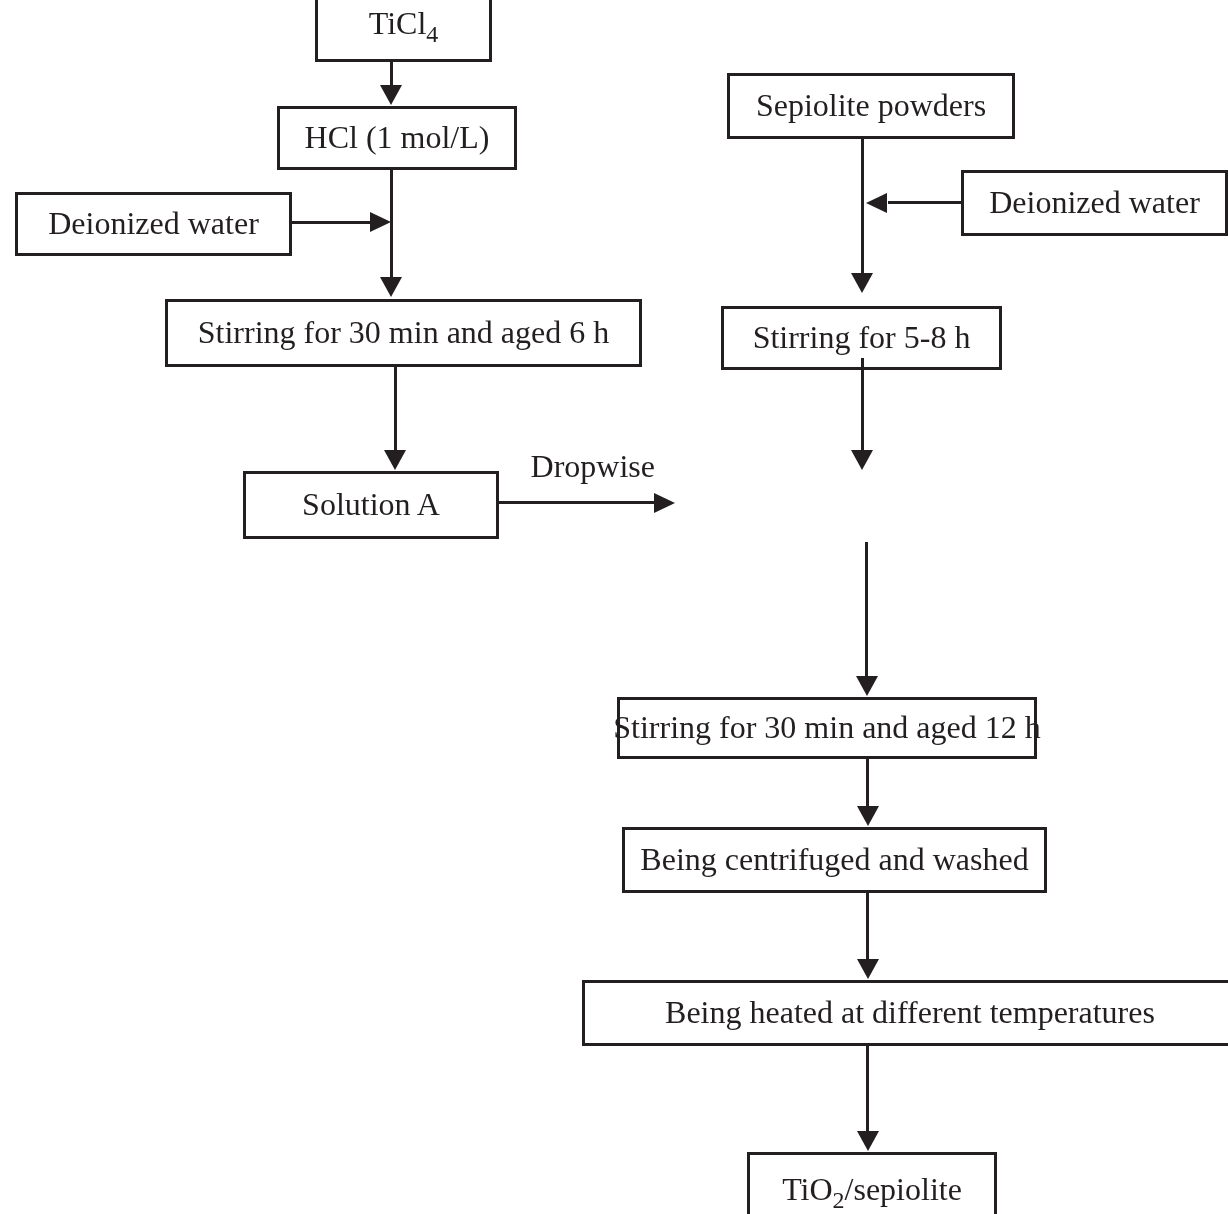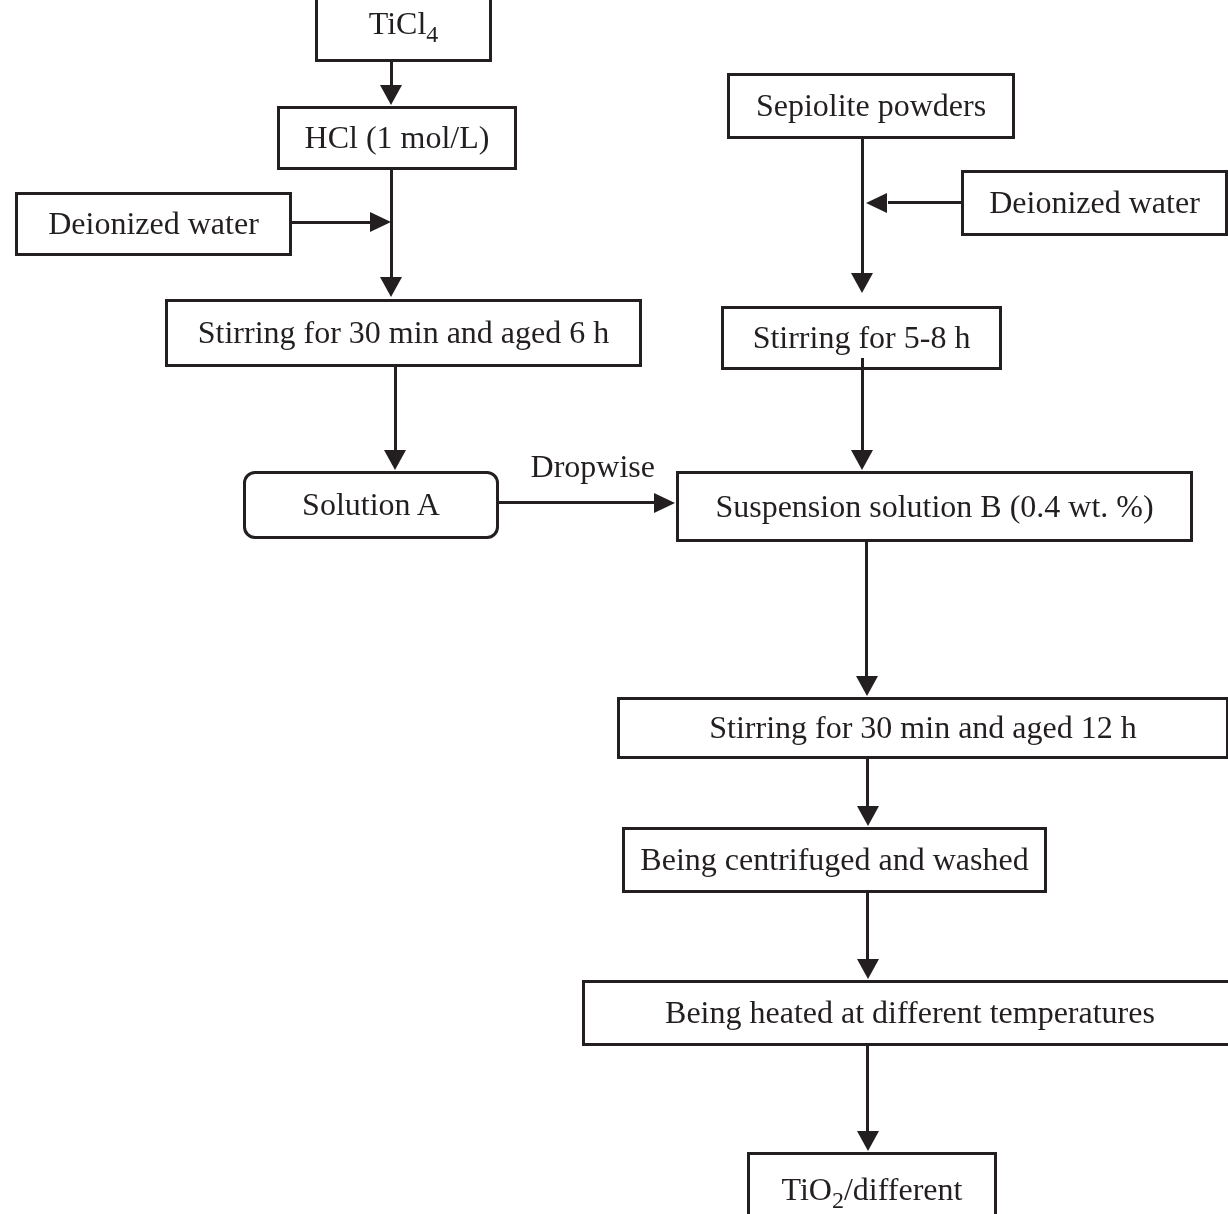--- a/index.html
+++ b/index.html
@@ -73,54 +73,51 @@
   </div>
 
   <div class="node" style="left:15px; top:192px; width:277px; height:64px;">
     <span>Deionized water</span>
   </div>
 
   <div class="node" style="left:165px; top:299px; width:477px; height:68px;text-align:right;">
     <span>Stirring for 30 min and aged 6 h</span>
   </div>
 
-  <div class="node" style="left:243px; top:471px; width:256px; height:68px;border-radius:12px;">
+  <div class="node" style="left:243px; top:471px; width:256px; height:68px;">
     <span>Solution A</span>
   </div>
 
   <div class="node" style="left:727px; top:73px; width:288px; height:66px;">
     <span>Sepiolite powders</span>
   </div>
 
   <div class="node" style="left:961px; top:170px; width:267px; height:66px;">
     <span>Deionized water</span>
   </div>
 
   <div class="node" style="left:721px; top:294px; width:281px; height:64px;margin-top:12px;">
     <span>Stirring for 5-8 h</span>
   </div>
 
-  <div class="node" style="left:676px; top:471px; width:517px; height:71px;">
-    <span>Suspension solution B (0.4 wt. %)</span>
-  </div>
 
-  <div class="node" style="left:617px; top:697px; width:612px; height:62px;">
+  <div class="node" style="left:617px; top:697px; width:420px; height:62px;">
     <span>Stirring for 30 min and aged 12 h</span>
   </div>
 
   <div class="node" style="left:622px; top:827px; width:425px; height:66px;">
     <span>Being centrifuged and washed</span>
   </div>
 
   <div class="node" style="left:582px; top:980px; width:656px; height:66px;">
     <span>Being heated at different temperatures</span>
   </div>
 
   <div class="node" style="left:747px; top:1152px; width:250px; height:75px;">
-    <span><span>TiO</span><span class="sub">2</span><span>/different</span></span>
+    <span><span>TiO</span><span class="sub">2</span><span>/sepiolite</span></span>
   </div>
 
   <div class="edge-label" style="left:505px; top:449px; width:150px;">Dropwise</div>
 
   <div class="vline" style="left:390px; top:62px; height:26px;"></div>
   <div class="arrow-down" style="left:380px; top:85px;"></div>
 
   <div class="vline" style="left:390px; top:170px; height:110px;"></div>
   <div class="arrow-down" style="left:380px; top:277px;"></div>
 

